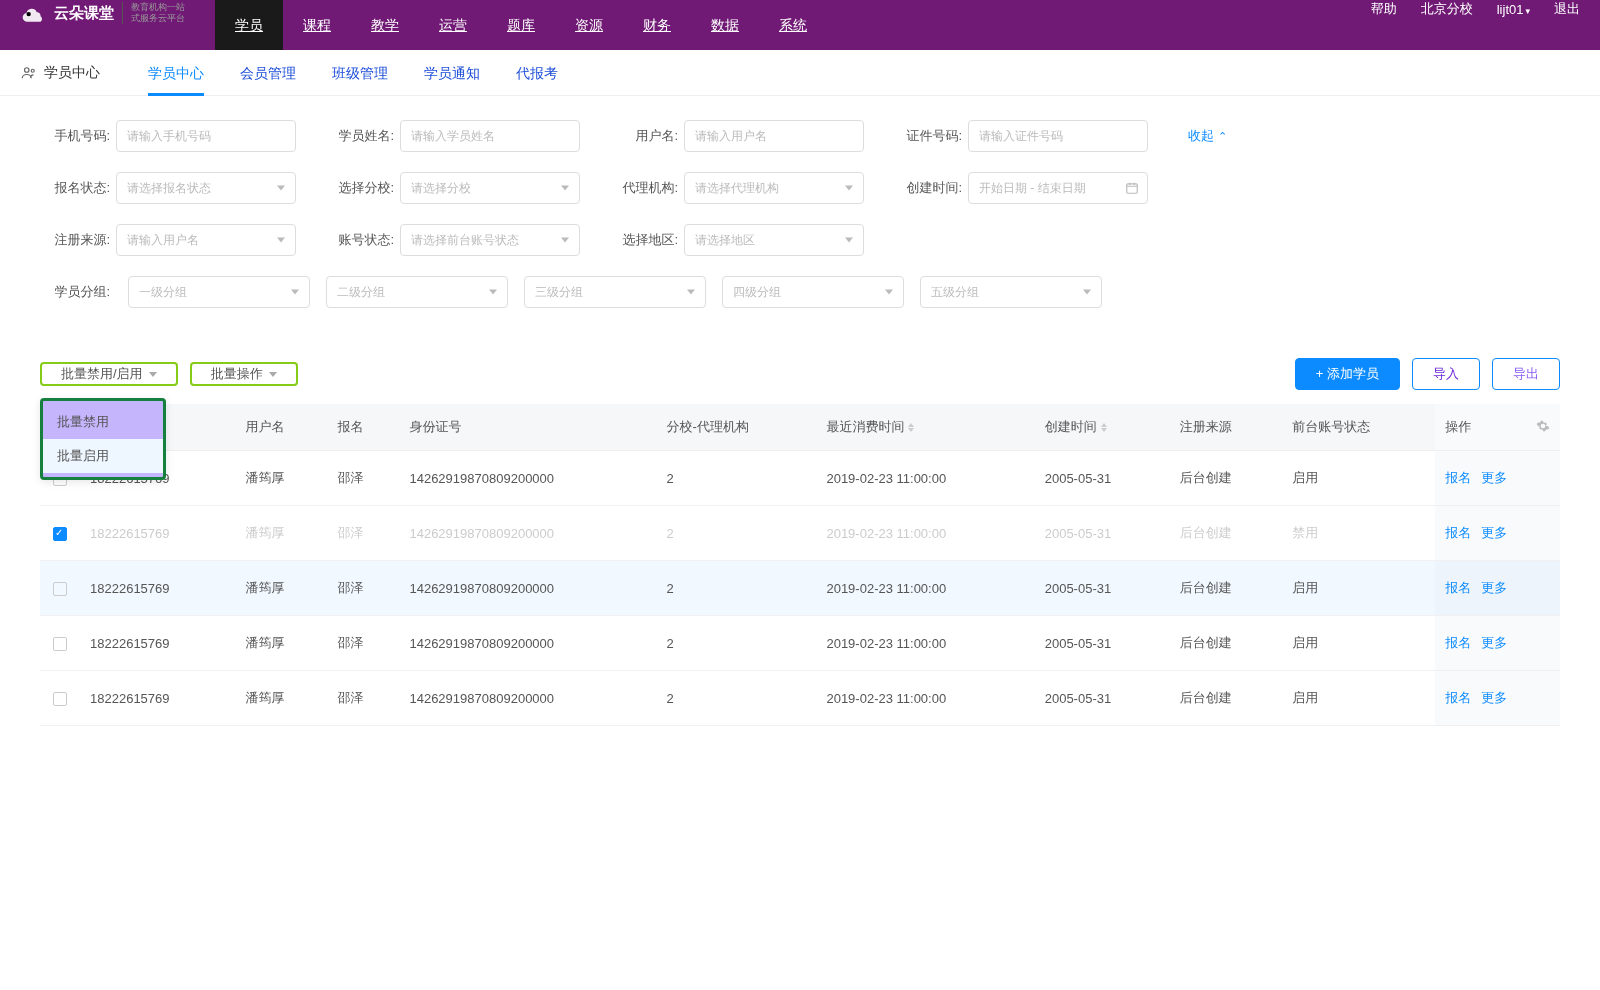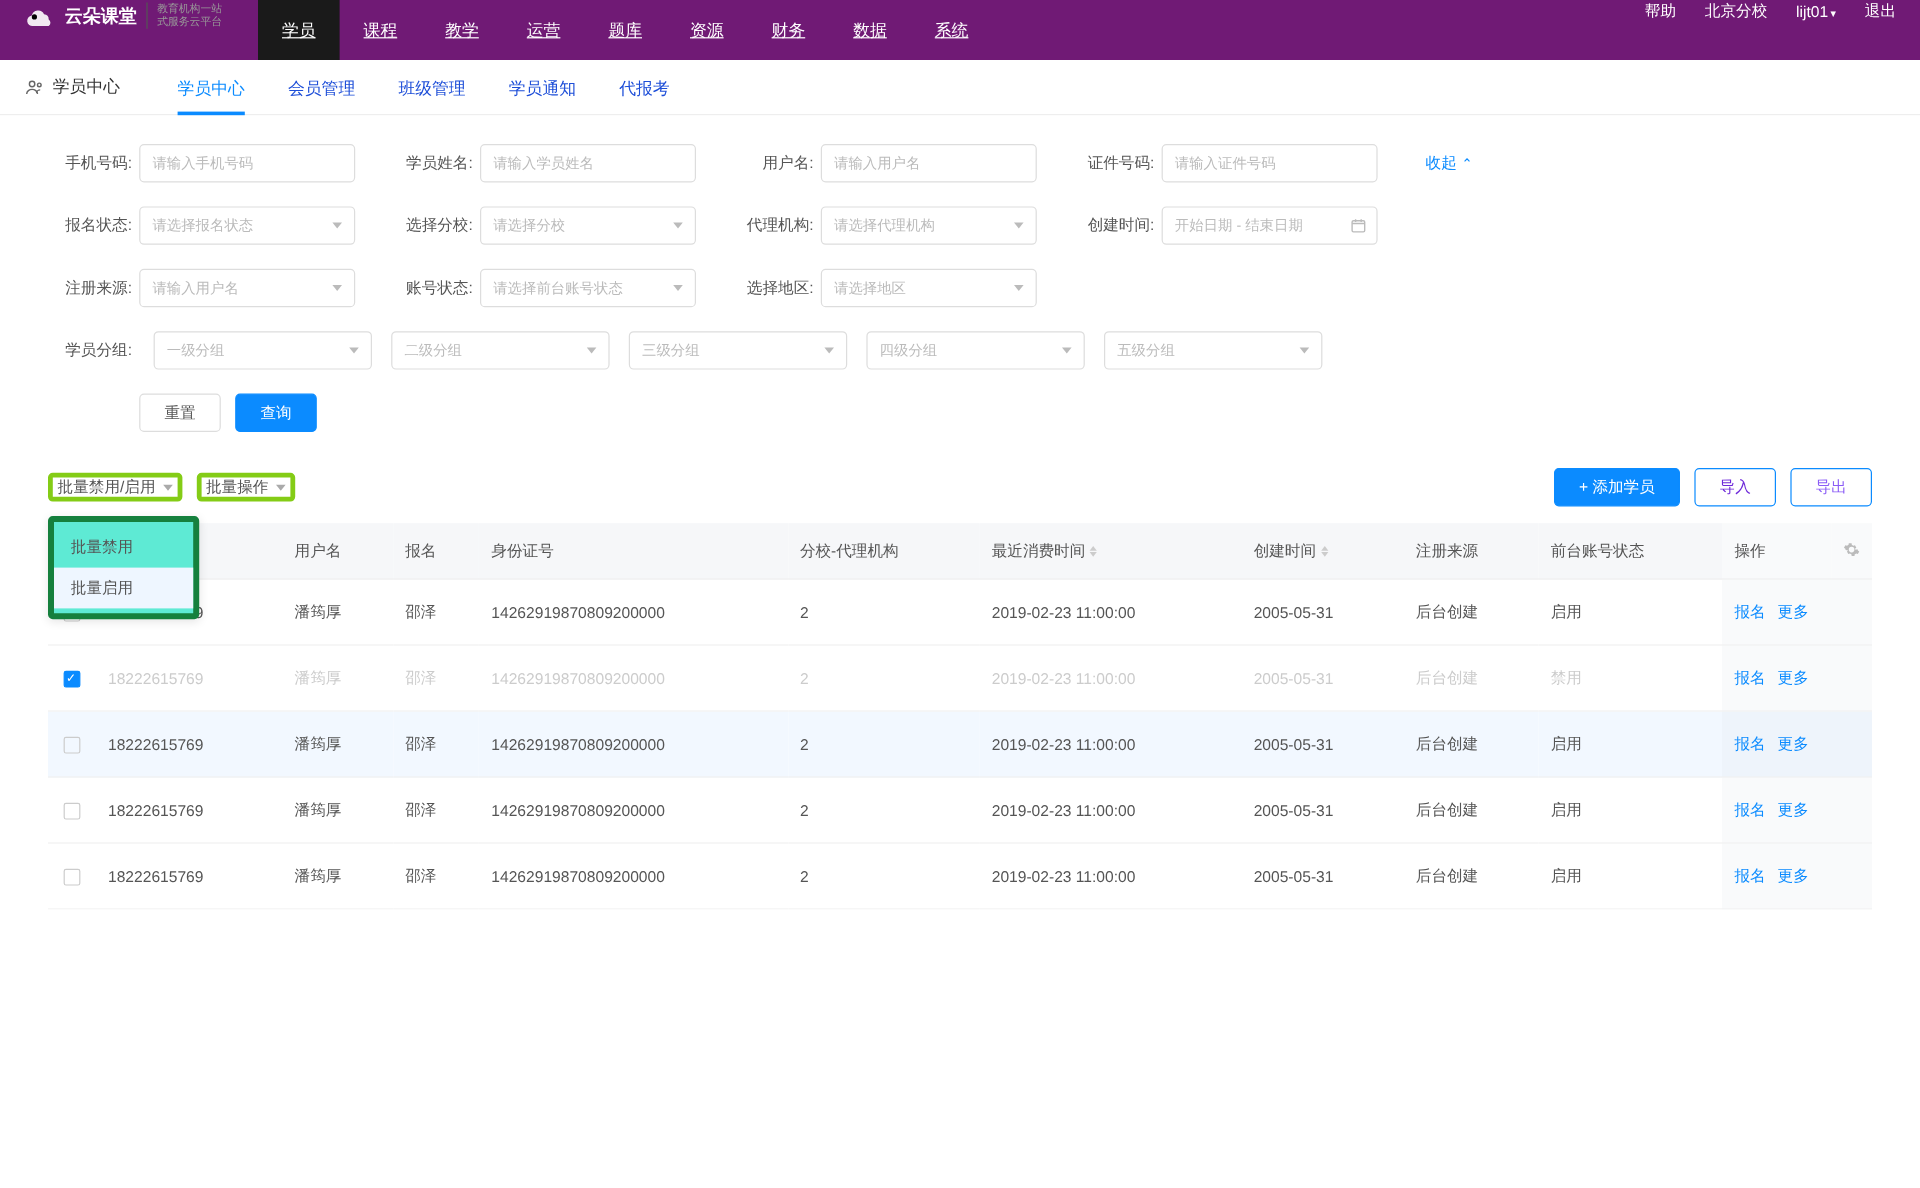--- a/index.html
+++ b/index.html
@@ -40,23 +40,23 @@
   .group-row { display: flex; gap: 12px; margin-bottom: 20px; align-items: center; }
   .group-row .select { width: 182px; }
 
   .action-row { display: flex; gap: 12px; margin-left: 76px; }
   .btn { height: 32px; padding: 0 20px; border-radius: 4px; font-size: 13px; cursor: pointer; display: inline-flex; align-items: center; justify-content: center; }
   .btn-default { background: #fff; border: 1px solid #ddd; color: #555; }
   .btn-primary { background: #0b8bff; border: 1px solid #0b8bff; color: #fff; }
 
   .toolbar { display: flex; align-items: center; padding: 20px 40px 14px 40px; position: relative; }
   .toolbar-left { display: flex; gap: 12px; position: relative; }
-  .dd-btn { height: 24px; padding: 0 4px; border: 4px solid #84cc16; border-radius: 4px; background: #fff; font-size: 13px; color: #555; cursor: pointer; display: flex; align-items: center; gap: 6px; }
+  .dd-btn { height: 24px; padding: 0 19px; border: 2px solid #84cc16; border-radius: 4px; background: #fff; font-size: 13px; color: #555; cursor: pointer; display: flex; align-items: center; gap: 6px; }
   .dd-btn::after { content: ""; width: 0; height: 0; border-left: 4px solid transparent; border-right: 4px solid transparent; border-top: 5px solid #aaa; }
-  .dropdown-menu { position: absolute; top: 36px; left: 0; width: 126px; background: #5eead4; border: 5px solid #15803d; border-radius: 4px; box-shadow: 0 2px 8px rgba(0,0,0,0.1); z-index: 10; padding: 4px 0; }
+  .dropdown-menu { position: absolute; top: 36px; left: 0; width: 126px; background: #c4b5fd; border: 3px solid #15803d; border-radius: 4px; box-shadow: 0 2px 8px rgba(0,0,0,0.1); z-index: 10; padding: 4px 0; }
   .dropdown-menu div { padding: 8px 14px; font-size: 13px; color: #555; cursor: pointer; }
   .dropdown-menu div.hover { background: #eef6ff; }
   .toolbar-right { margin-left: auto; display: flex; gap: 12px; }
 
   .table { width: calc(100% - 80px); margin: 0 40px; border-collapse: collapse; }
   .table th { text-align: left; font-weight: normal; font-size: 13px; color: #555; padding: 14px 10px; background: #f6f7f9; border-bottom: 1px solid #eee; }
   .table td { font-size: 13px; color: #555; padding: 18px 10px; border-bottom: 1px solid #f1f1f1; }
   .table tr.disabled td { color: #ccc; }
   .table tr.hovered td { background: #f2f8ff; }
   .table th.actions-col, .table td.actions-col { background: #f9fafb; }
@@ -184,24 +184,20 @@
   </div>
   <div class="group-row">
     <span class="filter-label" style="width:70px">学员分组:</span>
     <div id="group-selects" style="display:flex;gap:16px">
         <div class="select">一级分组</div>
         <div class="select">二级分组</div>
         <div class="select">三级分组</div>
         <div class="select">四级分组</div>
         <div class="select">五级分组</div>
       </div>
-  </div>
-  <div class="action-row">
-    <div class="btn btn-default">重置</div>
-    <div class="btn btn-primary">查询</div>
   </div>
 </div>
 
 <div class="toolbar">
   <div class="toolbar-left">
     <div class="dd-btn">批量禁用/启用</div>
     <div class="dropdown-menu">
       <div>批量禁用</div>
       <div class="hover">批量启用</div>
     </div>

